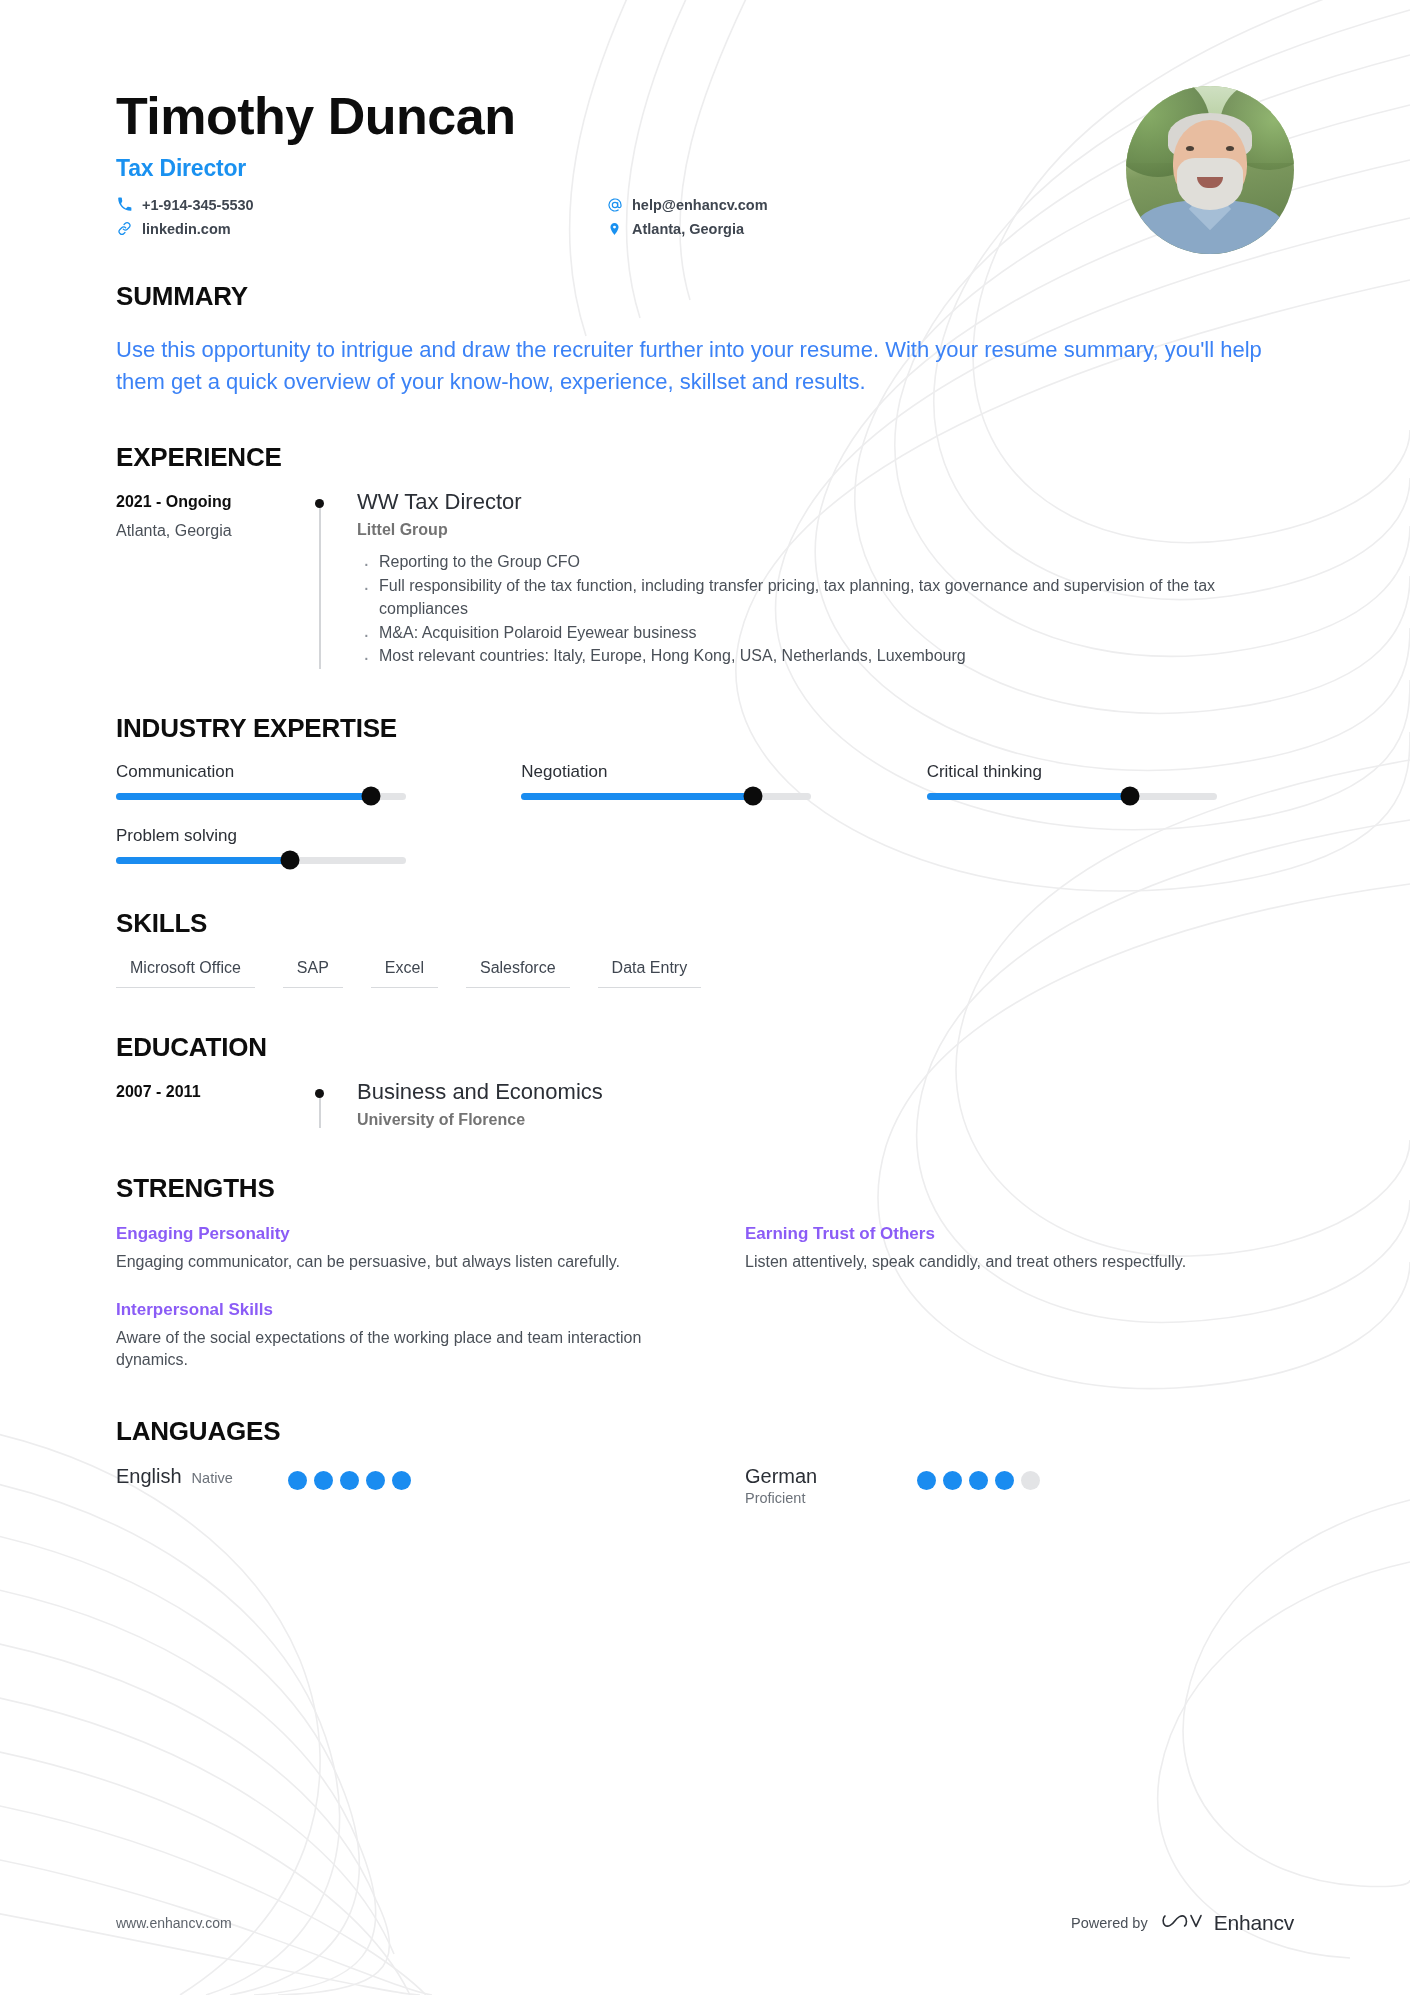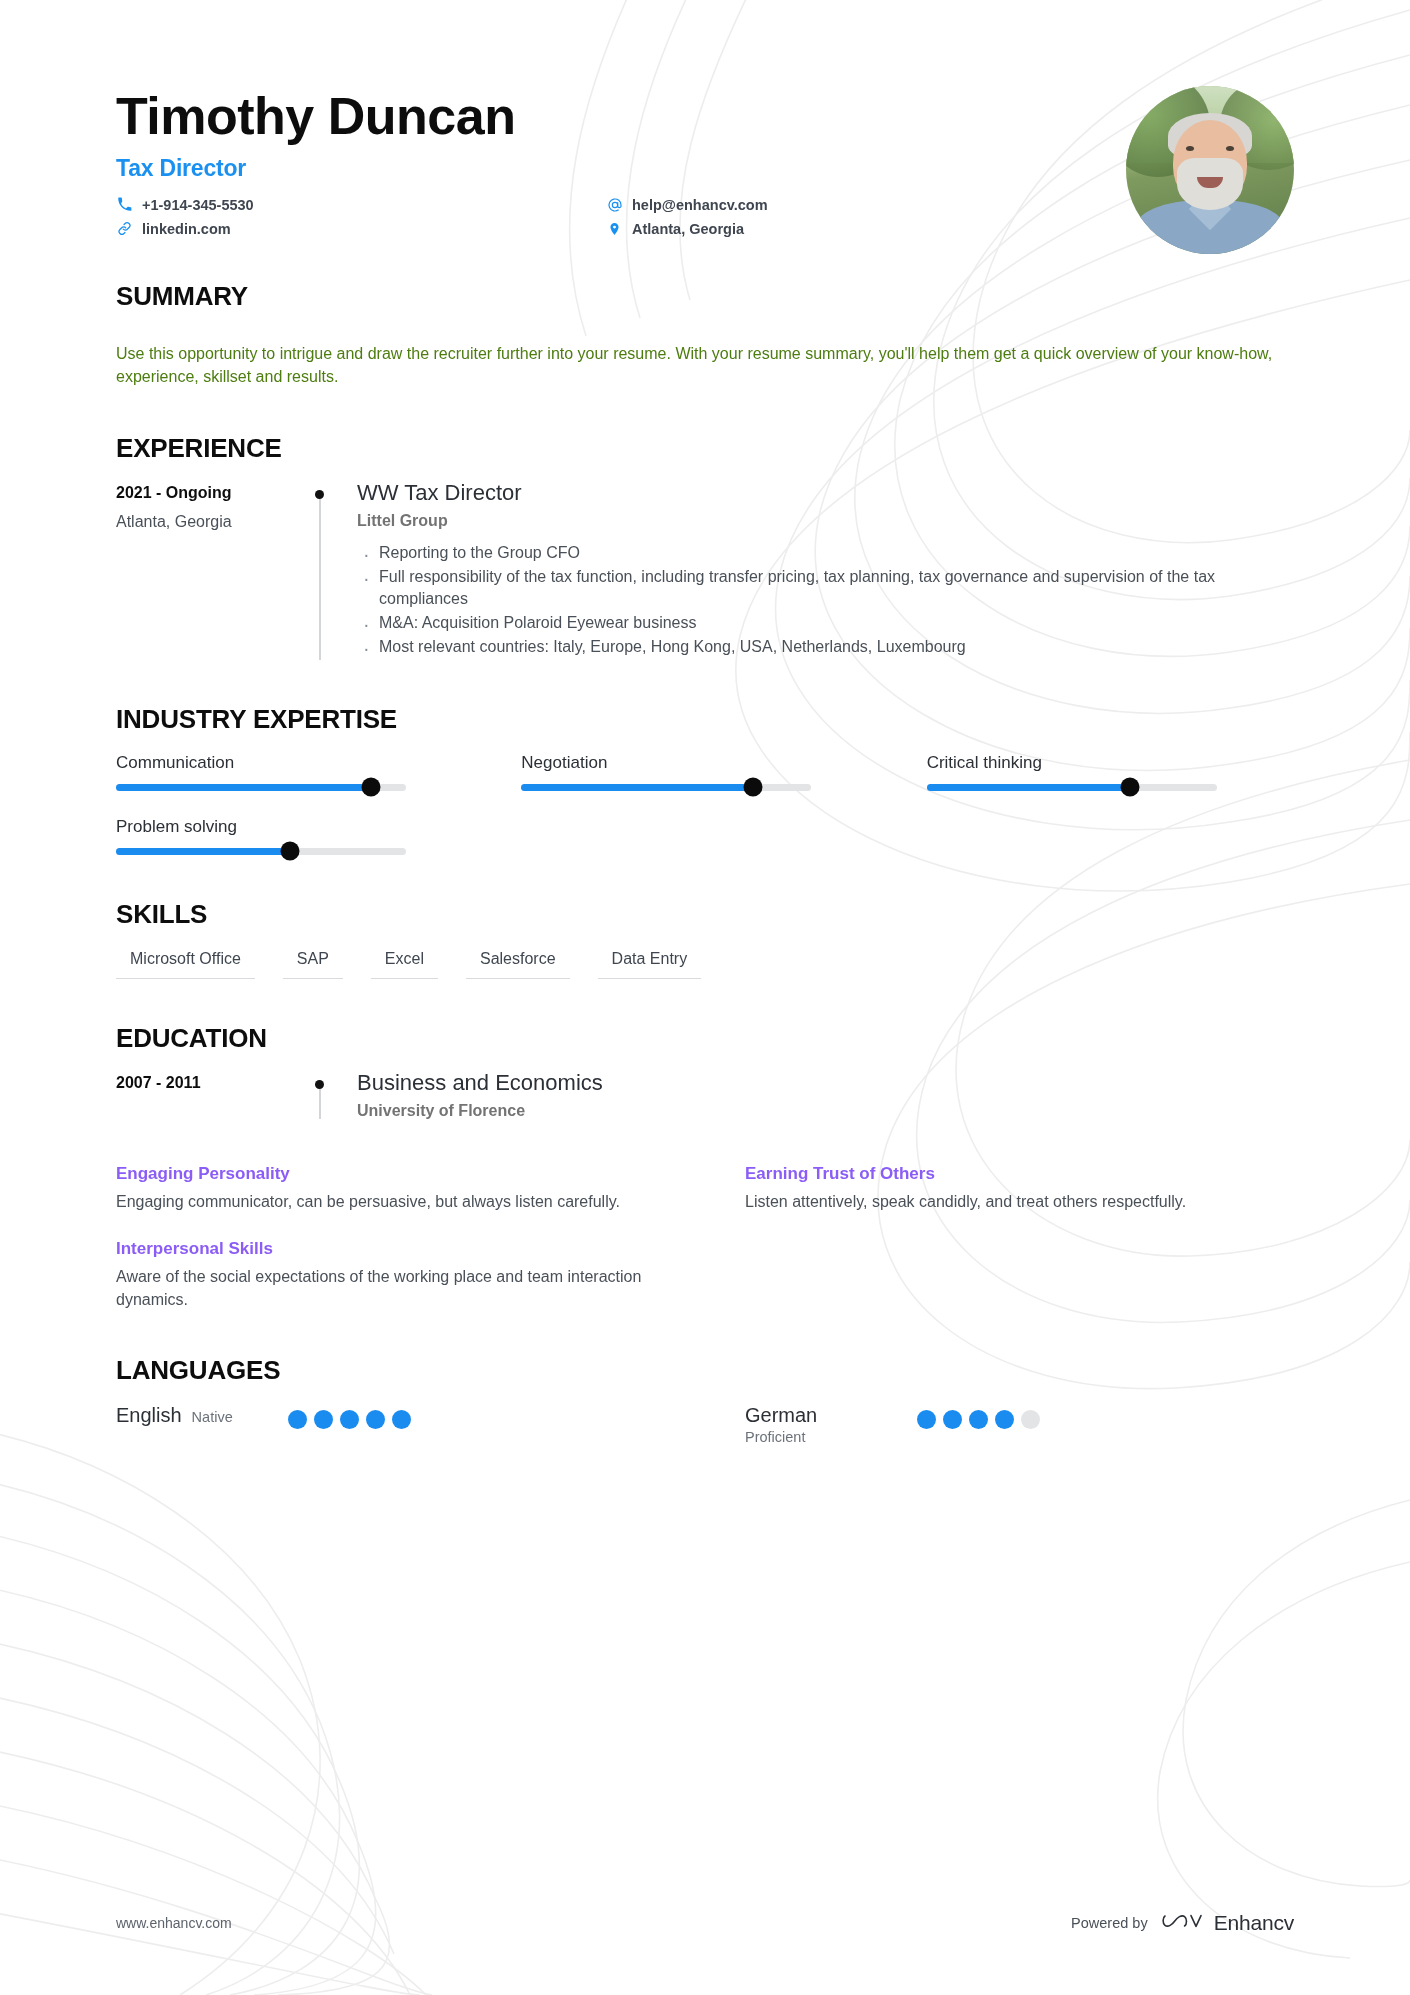--- a/index.html
+++ b/index.html
@@ -159,24 +159,24 @@
   .section { margin-top: 44px; }
   .section-title {
     font-size: 26px;
     font-weight: 700;
     color: #0d0d0d;
     letter-spacing: -0.2px;
     text-transform: uppercase;
   }
 
   .summary-text {
-    margin-top: 30px;
-    font-size: 16px;
+    margin-top: 22px;
+    font-size: 22px;
     line-height: 1.45;
-    color: #4d7c0f;
+    color: #3b82f6;
     max-width: 1180px;
   }
 
   
   .entry {
     display: grid;
     grid-template-columns: 185px 56px 1fr;
     margin-top: 16px;
   }
   .entry-left { padding-top: 4px; }
@@ -566,20 +566,21 @@
           <span class="line"></span>
         </div>
         <div>
           <div class="entry-title">Business and Economics</div>
           <div class="entry-company">University of Florence</div>
         </div>
       </div>
     </div>
 
     <div class="section">
+      <h2 class="section-title">STRENGTHS</h2>
       <div class="strengths-grid">
         <div>
           <div class="strength-title">Engaging Personality</div>
           <div class="strength-text">Engaging communicator, can be persuasive, but always listen carefully.</div>
         </div>
         <div>
           <div class="strength-title">Earning Trust of Others</div>
           <div class="strength-text">Listen attentively, speak candidly, and treat others respectfully.</div>
         </div>
         <div>

